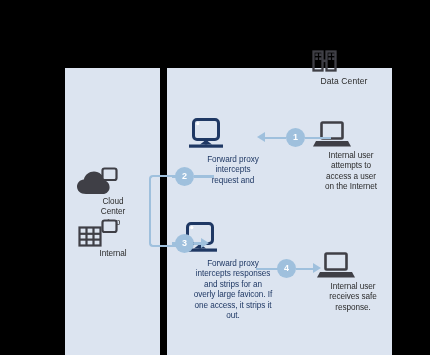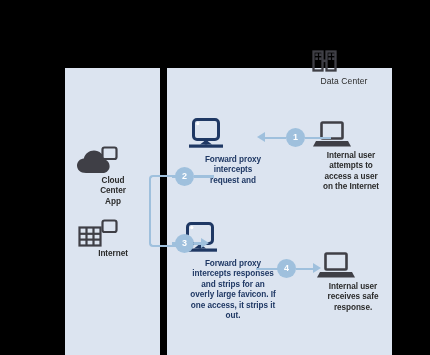--- a/index.html
+++ b/index.html
@@ -18,21 +18,21 @@
   #zone-datacenter{left:167px;top:68px;width:225px;height:287px;}
 
   
   .zone-header{position:absolute;text-align:center;}
   .zone-label{
     font-size:8.5px;color:#2b2b2b;letter-spacing:.1px;
     margin-top:2px;line-height:11px;
   }
 
   
-  .node{position:absolute;text-align:center;font-weight:bold;}
+  .node{position:absolute;text-align:center;}
   .node-caption{
     font-size:8.2px;line-height:10.4px;color:#1f3864;
     letter-spacing:-.05px;
   }
   .node-caption.gray{color:#2b2b2b;}
 
   
   .badge{
     position:absolute;width:19px;height:19px;border-radius:50%;
     background:#9fc0dd;color:#ffffff;
@@ -88,21 +88,21 @@
           <rect x="21.1" y="5.4" width="2.6" height="2.6"></rect>
           <rect x="17.3" y="9.4" width="2.6" height="2.6"></rect>
           <rect x="21.1" y="9.4" width="2.6" height="2.6"></rect>
           <rect x="11.5" y="11.5" width="4" height="2.6"></rect>
         </g>
       </svg>
     </span>
     <div class="zone-label">Data Center</div>
   </div>
 
-  <div class="node" style="left:76px;top:146px;width:74px;">
+  <div class="node" style="left:76px;top:167px;width:74px;">
     <span>
       <svg width="42" height="30" viewBox="0 0 42 30">
         <path d="M10 27 C4 27 1 23.5 1 19.5 C1 15.8 4 12.6 7.8 12.4
                  C9 7.6 13.2 4.4 18 4.4 C23.4 4.4 27.8 8.4 28.4 13.6
                  C31.4 14.2 33.6 17 33.6 20.2 C33.6 24 30.6 27 26.8 27 Z" fill="#3f3f46"></path>
         <rect x="26.5" y="1.5" width="14" height="11.5" rx="2" fill="#dce4f0" stroke="#3f3f46" stroke-width="2.2"></rect>
       </svg>
     </span>
     <div class="node-caption gray">
       <div>Cloud</div>
@@ -118,21 +118,21 @@
           <rect x="3.5" y="8.5" width="21" height="18"></rect>
           <line x1="3.5" y1="14.8" x2="24.5" y2="14.8"></line>
           <line x1="3.5" y1="20.6" x2="24.5" y2="20.6"></line>
           <line x1="10.5" y1="8.5" x2="10.5" y2="26.5"></line>
           <line x1="17.5" y1="8.5" x2="17.5" y2="26.5"></line>
         </g>
         <rect x="26.5" y="1.5" width="14" height="11.5" rx="2" fill="#dce4f0" stroke="#3f3f46" stroke-width="2.2"></rect>
       </svg>
     </span>
     <div class="node-caption gray">
-      <div>Internet</div>
+      <div>Internal</div>
     </div>
   </div>
 
   <div class="node" style="left:186px;top:117px;width:94px;">
     <span>
       <svg width="40" height="38" viewBox="0 0 40 38">
         <rect x="7.5" y="2.5" width="25" height="20" rx="3.5" fill="none" stroke="#1f3864" stroke-width="3"></rect>
         <circle cx="11.8" cy="6.6" r="1.6" fill="#ffffff"></circle>
         <rect x="3" y="27.5" width="34" height="3.2" fill="#1f3864"></rect>
         <rect x="18.6" y="22.5" width="2.8" height="5" fill="#1f3864"></rect>

